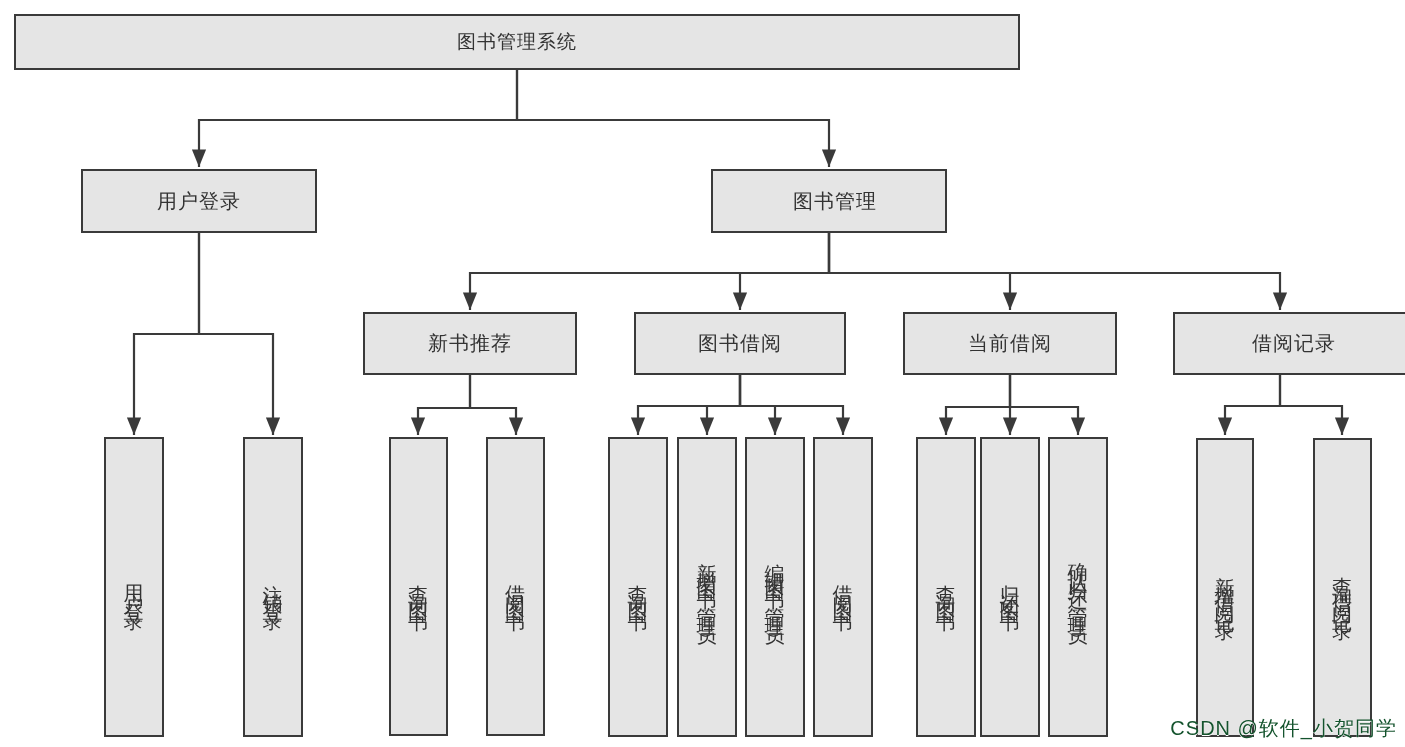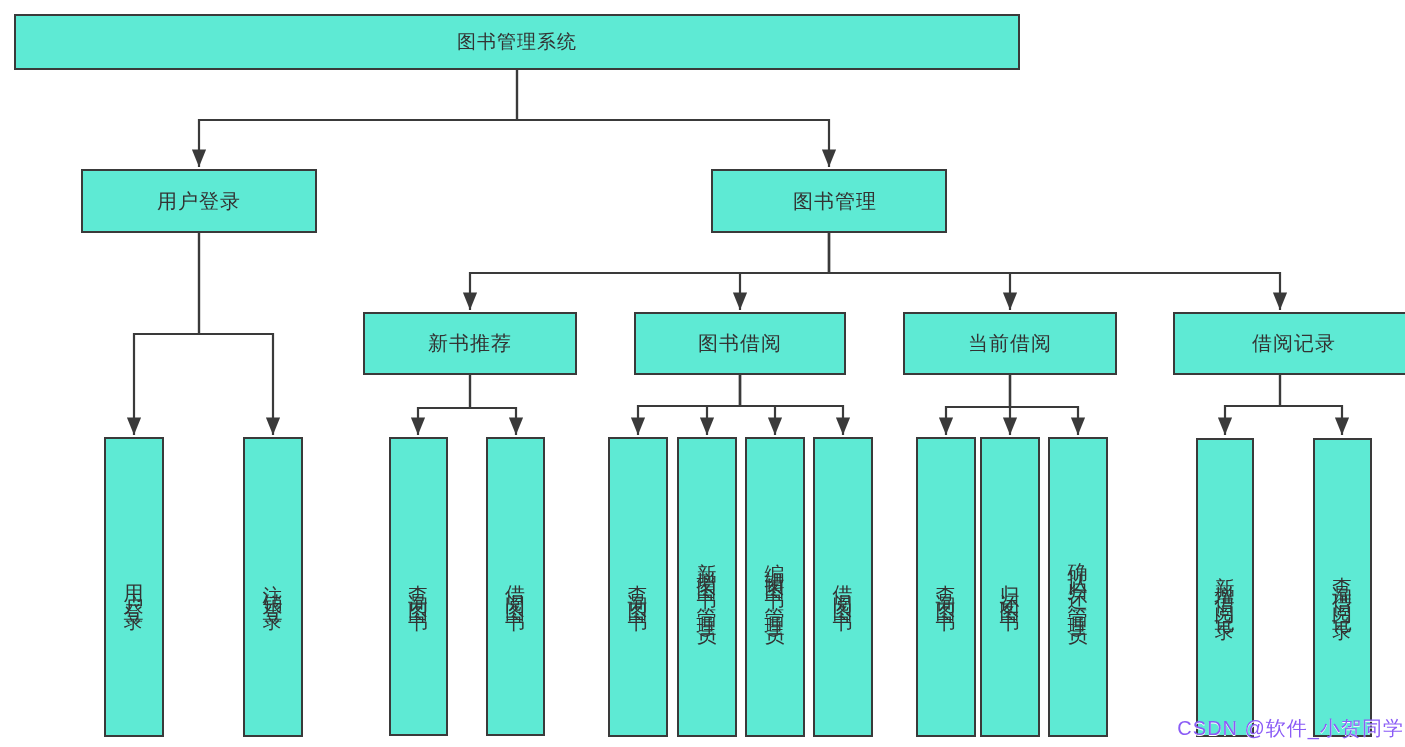--- a/index.html
+++ b/index.html
@@ -8,40 +8,40 @@
     width:1405px; height:747px;
     background:#ffffff;
     font-family:"Liberation Sans", sans-serif;
     overflow:hidden;
   }
   .wires { position:absolute; left:0; top:0; width:1405px; height:747px; }
   .node {
     position:absolute;
     box-sizing:border-box;
     border:2px solid #3a3a3a;
-    background:#5eead4;
+    background:#e5e5e5;
     display:flex; align-items:center; justify-content:center;
     color:#333333;
   }
   .hnode { font-size:20px; letter-spacing:1px; }
   .root  { font-size:19px; }
   .vnode .vtext {
     writing-mode:vertical-rl;
     text-orientation:mixed;
     font-size:20px;
     letter-spacing:9px;
     line-height:1;
     color:#333333;
     white-space:nowrap;
   }
   .watermark {
     position:absolute;
-    right:1px; bottom:5px;
+    right:8px; bottom:5px;
     font-size:20px;
-    color:#8b5cf6;
+    color:#14532d;
     text-shadow:0 1px 0 #ffffff;
     z-index:10;
     letter-spacing:1px;
   }
 </style>
 </head>
 <body>
 
 <div class="canvas">
 

